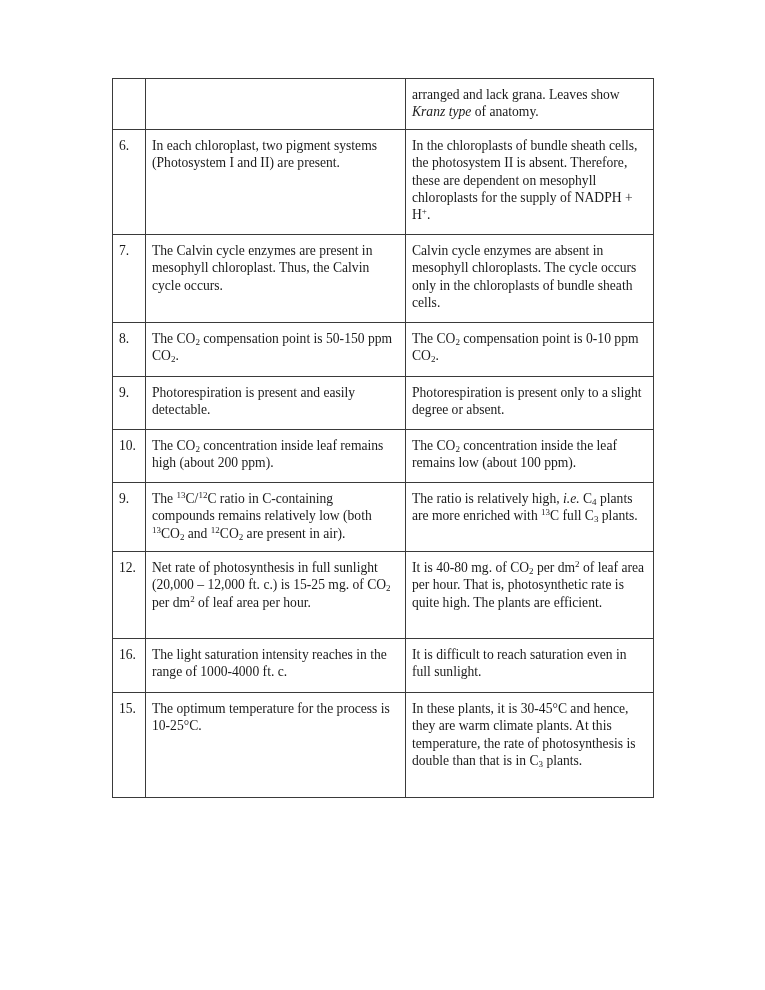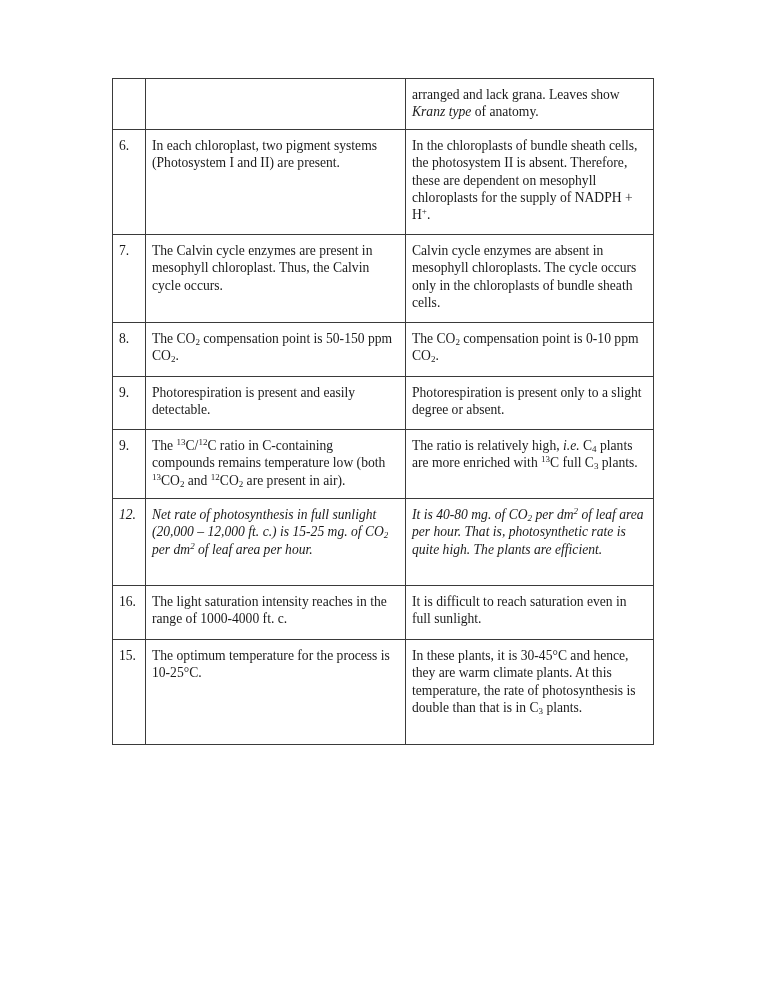--- a/index.html
+++ b/index.html
@@ -46,26 +46,31 @@
       <tr style="height: 54px;">
         <td class="num">8.</td>
         <td><span>The CO</span><sub>2</sub><span> compensation point is 50-150 ppm CO</span><sub>2</sub><span>.</span></td>
         <td><span>The CO</span><sub>2</sub><span> compensation point is 0-10 ppm CO</span><sub>2</sub><span>.</span></td>
       </tr>
       <tr style="height: 53px;">
         <td class="num">9.</td>
         <td><span>Photorespiration is present and easily detectable.</span></td>
         <td><span>Photorespiration is present only to a slight degree or absent.</span></td>
       </tr>
+      <tr style="height: 53px;">
+        <td class="num">10.</td>
+        <td><span>The CO</span><sub>2</sub><span> concentration inside leaf remains high (about 200 ppm).</span></td>
+        <td><span>The CO</span><sub>2</sub><span> concentration inside the leaf remains low (about 100 ppm).</span></td>
+      </tr>
       <tr style="height: 69px;">
         <td class="num">9.</td>
-        <td><span>The </span><sup>13</sup><span>C/</span><sup>12</sup><span>C ratio in C-containing compounds remains temperature low (both </span><sup>13</sup><span>CO</span><sub>2</sub><span> and </span><sup>12</sup><span>CO</span><sub>2</sub><span> are present in air).</span></td>
+        <td><span>The </span><sup>13</sup><span>C/</span><sup>12</sup><span>C ratio in C-containing compounds remains relatively low (both </span><sup>13</sup><span>CO</span><sub>2</sub><span> and </span><sup>12</sup><span>CO</span><sub>2</sub><span> are present in air).</span></td>
         <td><span>The ratio is relatively high, </span><em>i.e.</em><span> C</span><sub>4</sub><span> plants are more enriched with </span><sup>13</sup><span>C full C</span><sub>3</sub><span> plants.</span></td>
       </tr>
-      <tr style="height: 87px; font-style: italic;">
+      <tr style="height: 87px;">
         <td class="num">12.</td>
         <td><span>Net rate of photosynthesis in full sunlight (20,000 – 12,000 ft. c.) is 15-25 mg. of CO</span><sub>2</sub><span> per dm</span><sup>2</sup><span> of leaf area per hour.</span></td>
         <td><span>It is 40-80 mg. of CO</span><sub>2</sub><span> per dm</span><sup>2</sup><span> of leaf area per hour.  That is, photosynthetic rate is quite high.  The plants are efficient.</span></td>
       </tr>
       <tr style="height: 54px;">
         <td class="num">16.</td>
         <td><span>The light saturation intensity reaches in the range of 1000-4000 ft. c.</span></td>
         <td><span>It is difficult to reach saturation even in full sunlight.</span></td>
       </tr>
       <tr style="height: 105px;">

